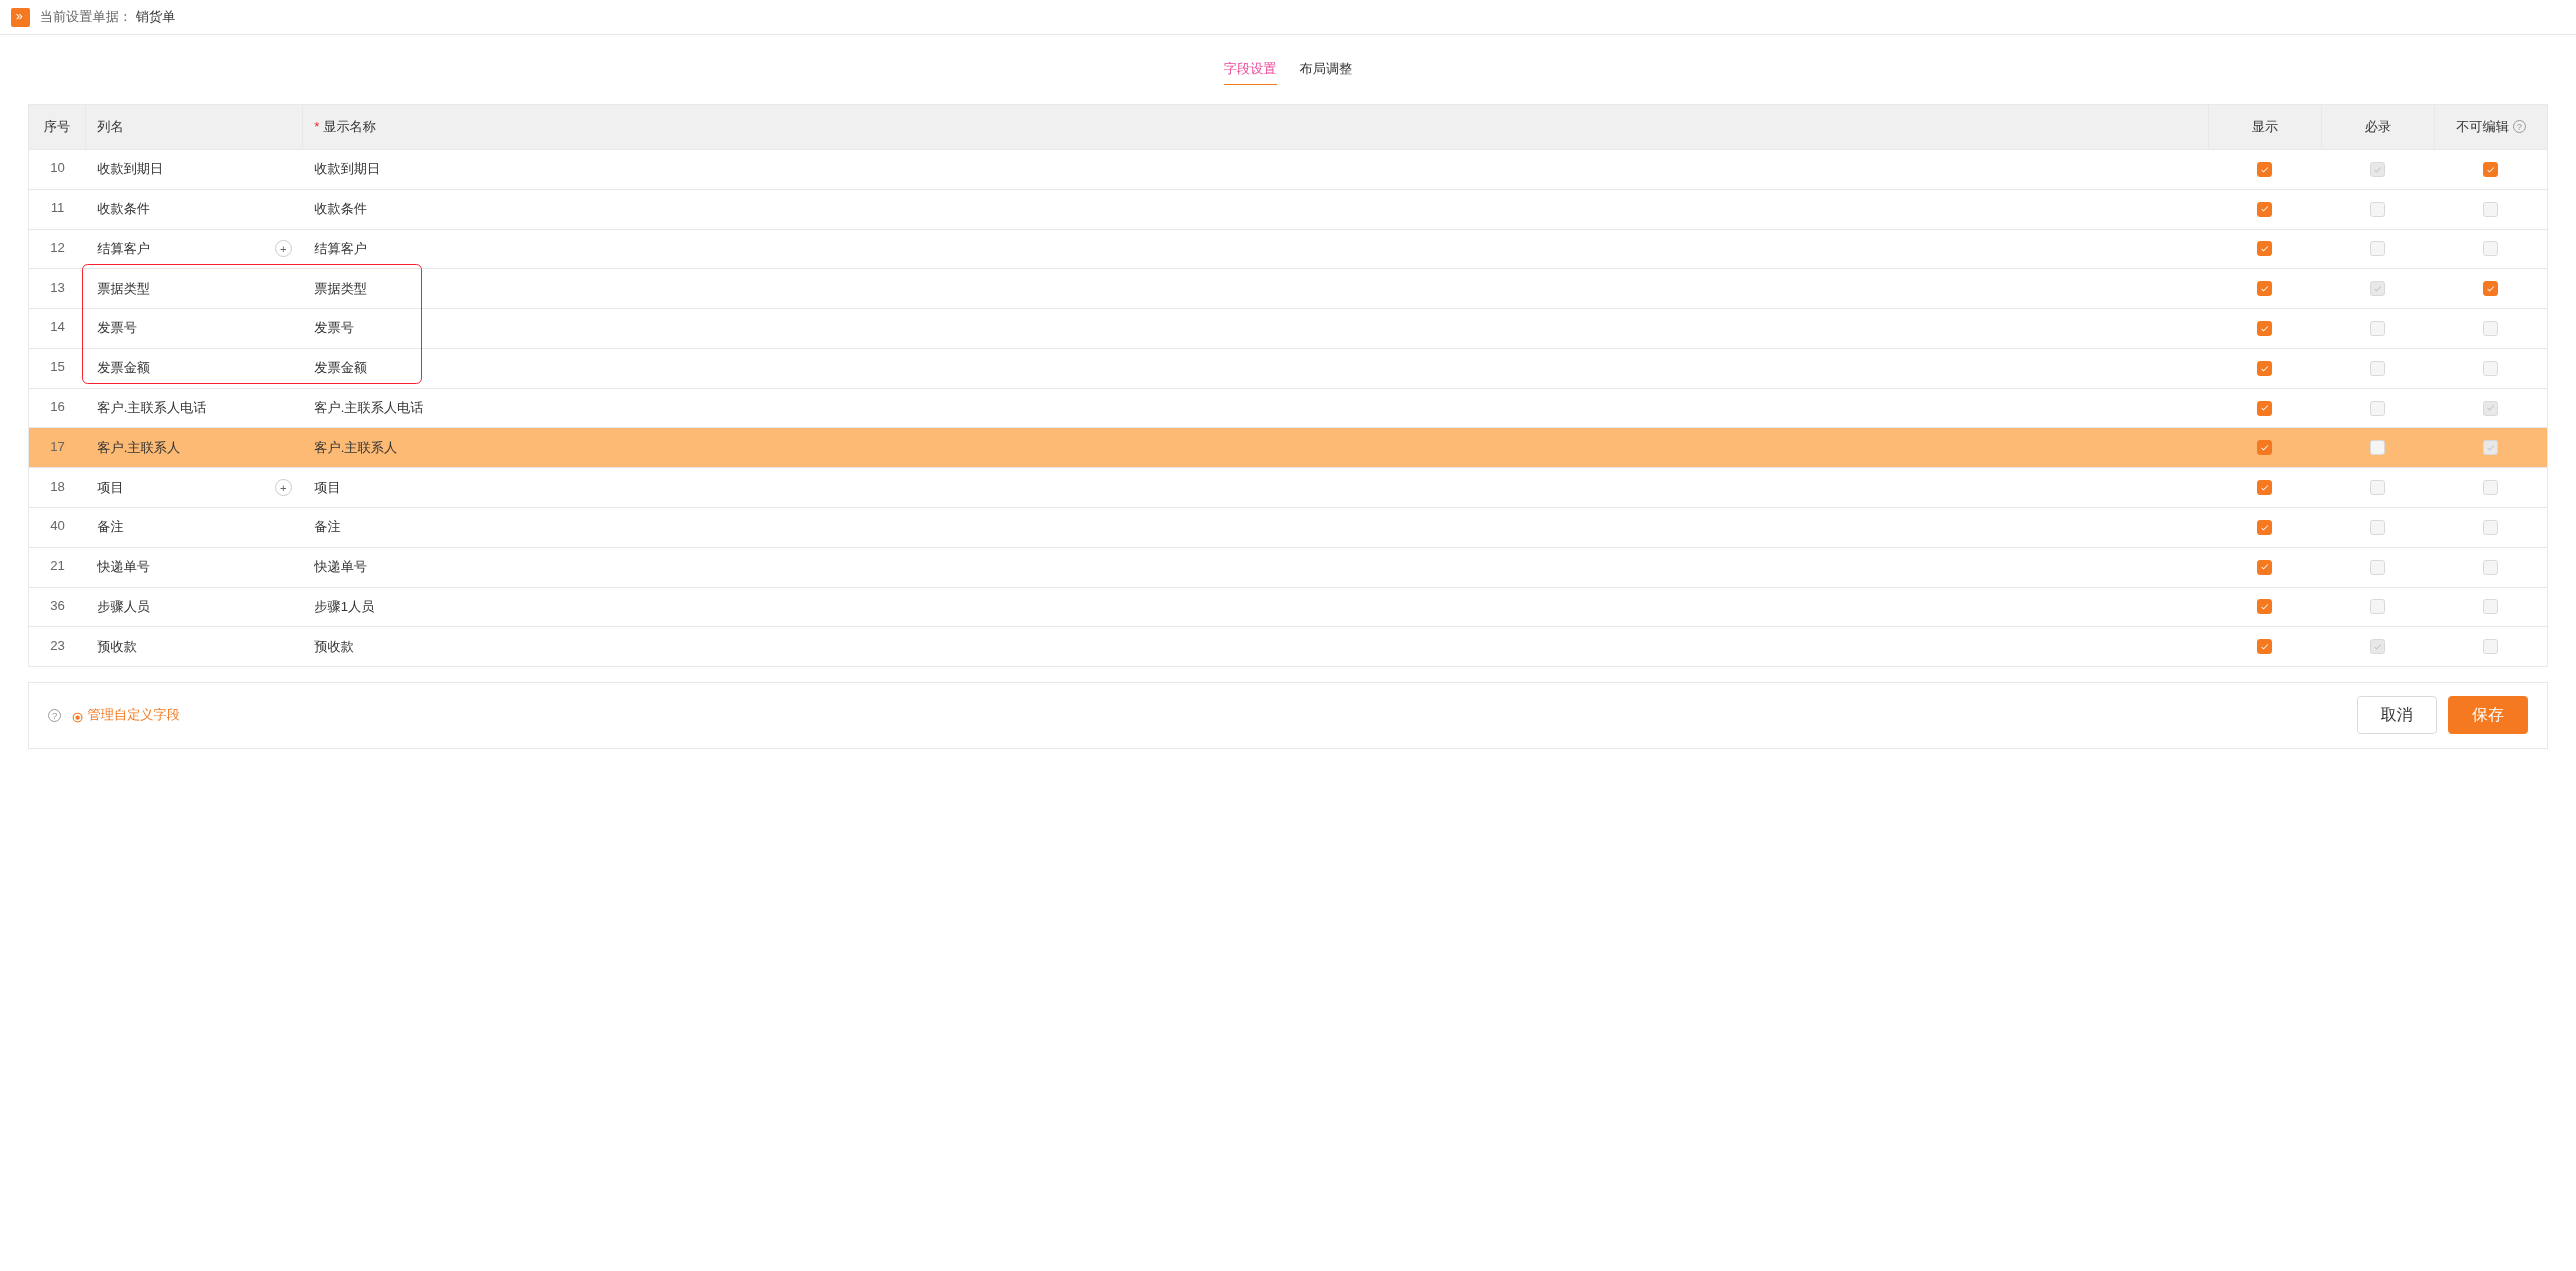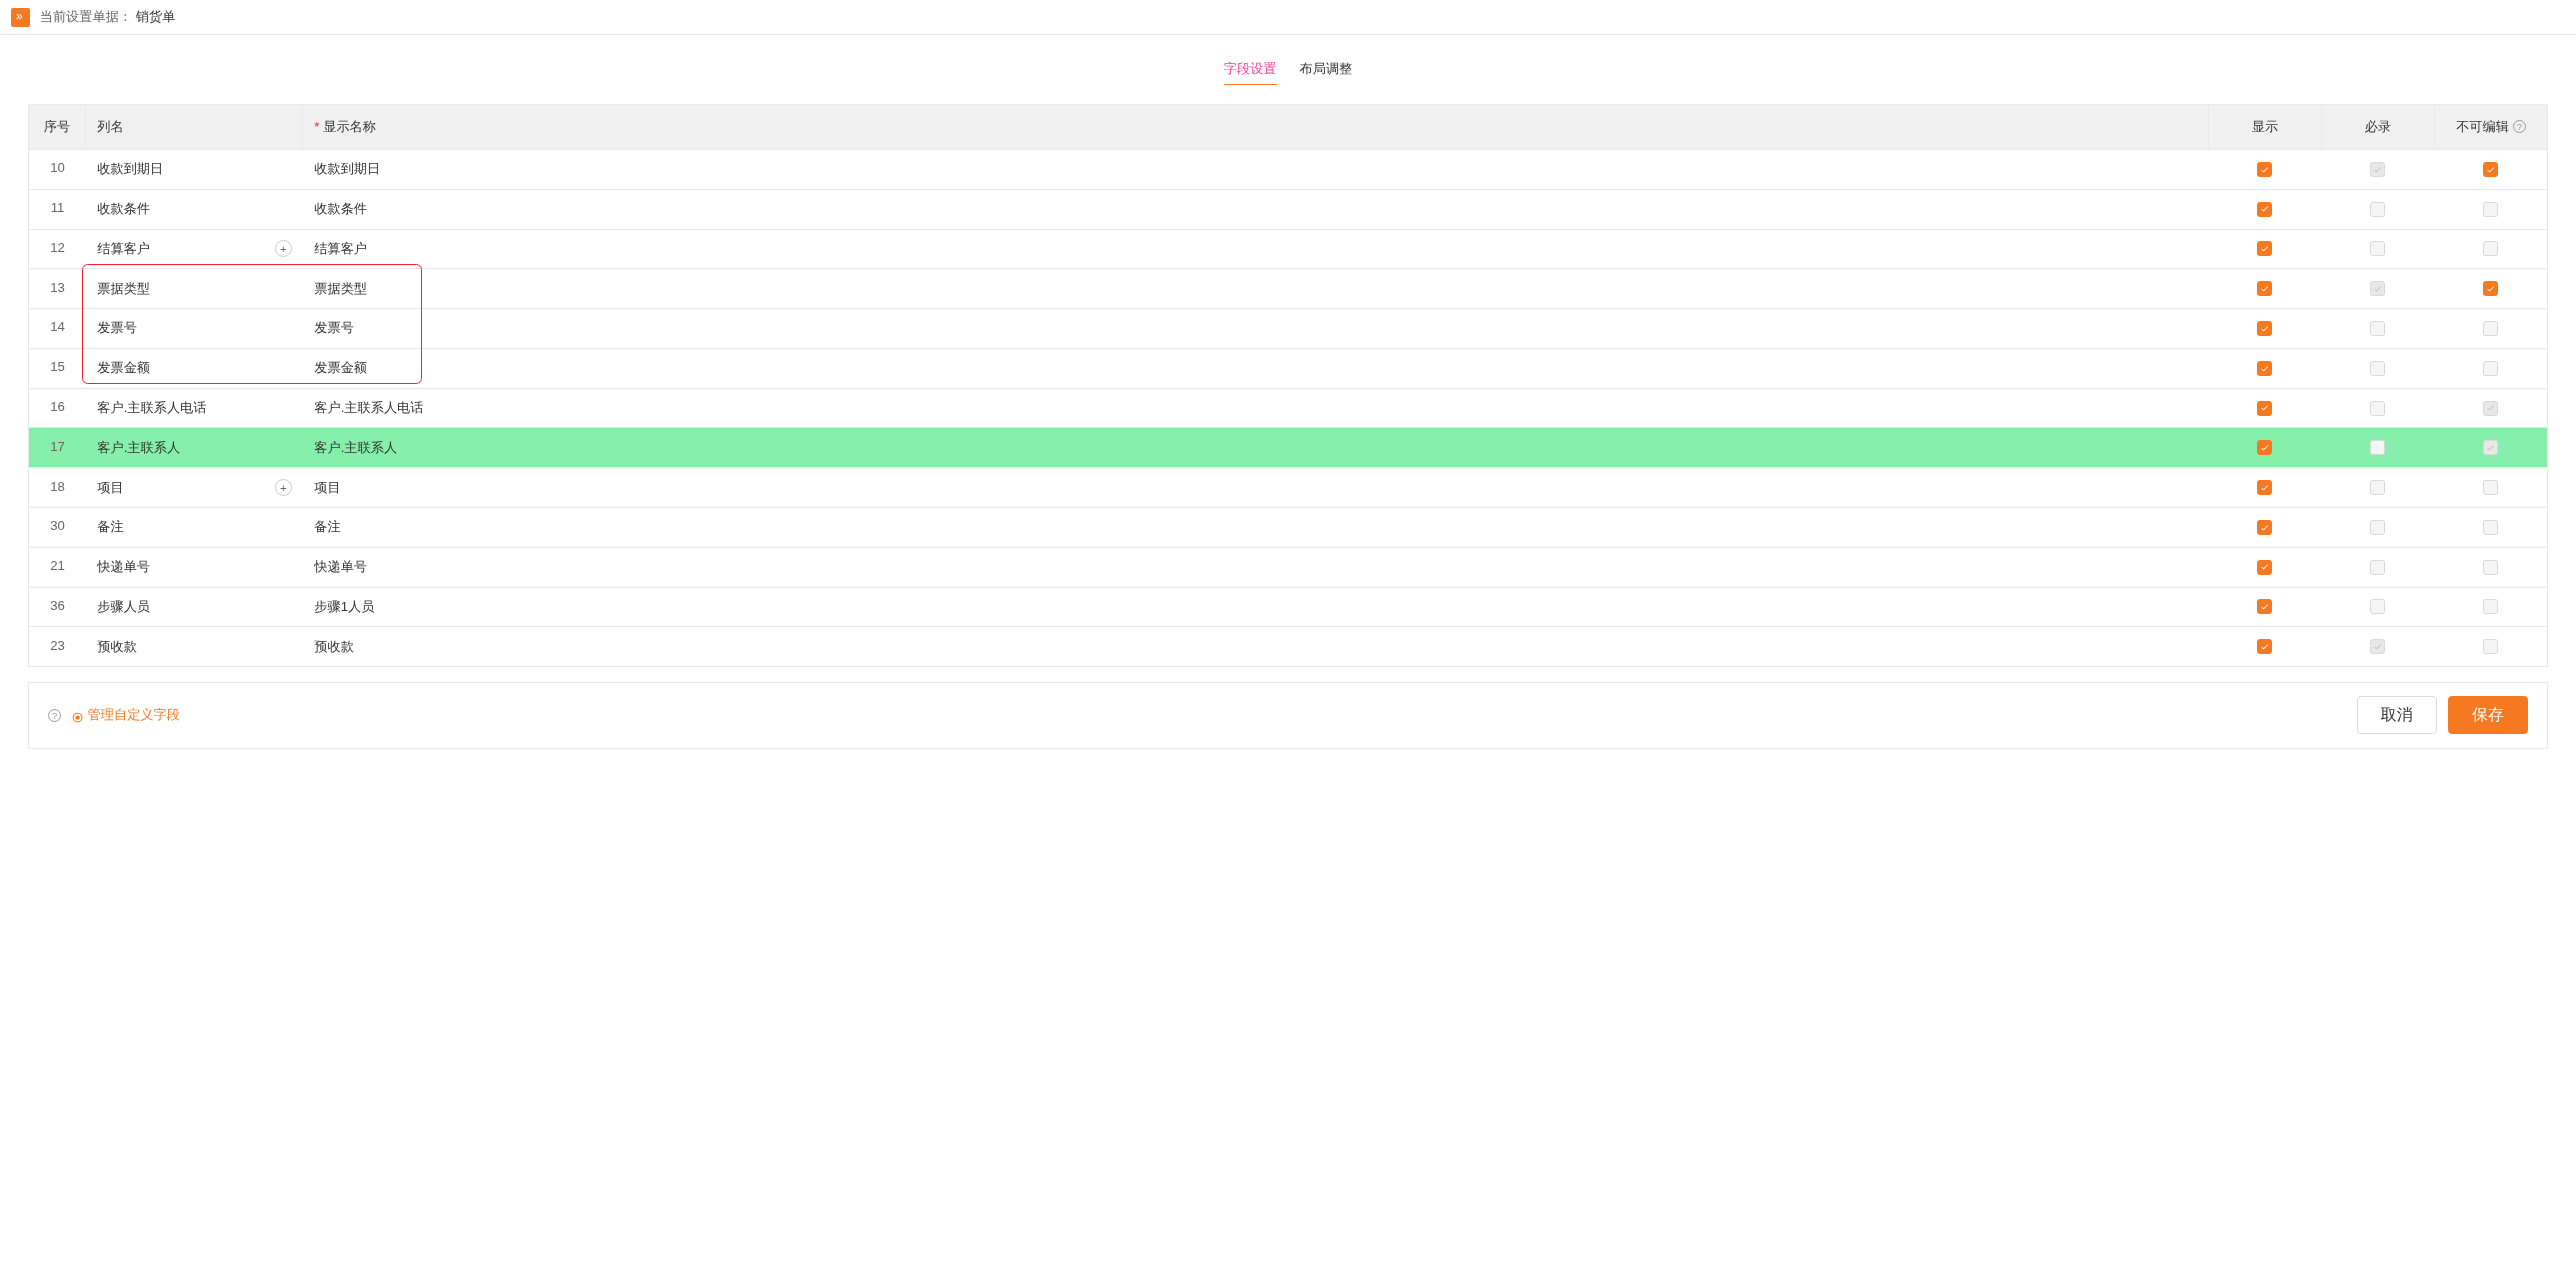--- a/index.html
+++ b/index.html
@@ -131,21 +131,21 @@
       color: #999;
     }
     .table-row {
       display: flex;
       border-bottom: 0.9px solid #e8e8e8;
       border-left: 0.9px solid #e8e8e8;
       border-right: 0.9px solid #e8e8e8;
       background: #fff;
     }
     .table-row.highlighted {
-      background: #86efac;
+      background: #fdba74;
     }
     .table-rows-wrap {
       position: relative;
     }
     .table-row .col-seq,
     .table-row .col-name,
     .table-row .col-display,
     .table-row .col-chk {
       padding: 10.4px 11.3px;
       border-right: none;
@@ -496,21 +496,21 @@
             </span>
           </div>
           <div class="col-chk">
             <span class="checkbox disabled"></span>
           </div>
           <div class="col-chk">
             <span class="checkbox disabled"></span>
           </div>
         </div>
         <div class="table-row">
-          <div class="col-seq">30</div>
+          <div class="col-seq">40</div>
           <div class="col-name">
             <span>备注</span>
           </div>
           <div class="col-display">备注</div>
           <div class="col-chk">
             <span class="checkbox checked">
               <svg viewBox="0 0 24 24">
                 <path d="M9 16.17L4.83 12l-1.42 1.41L9 19 21 7l-1.41-1.41z"></path>
               </svg>
             </span>

